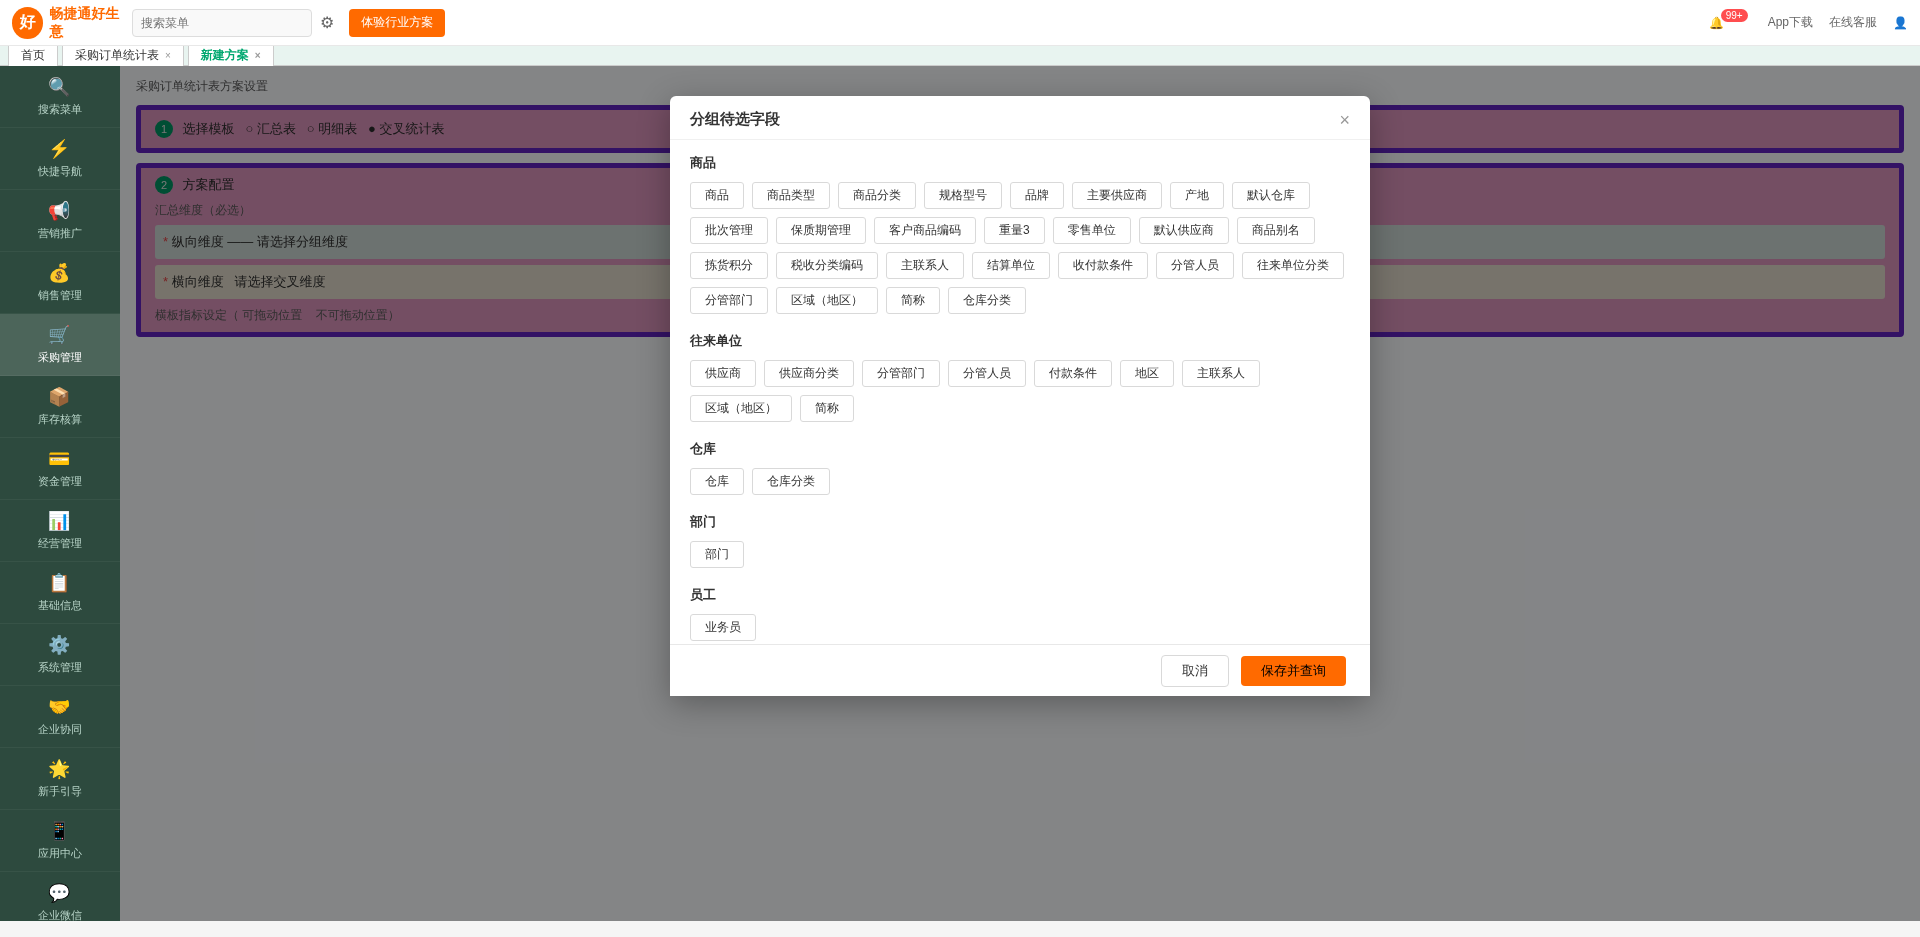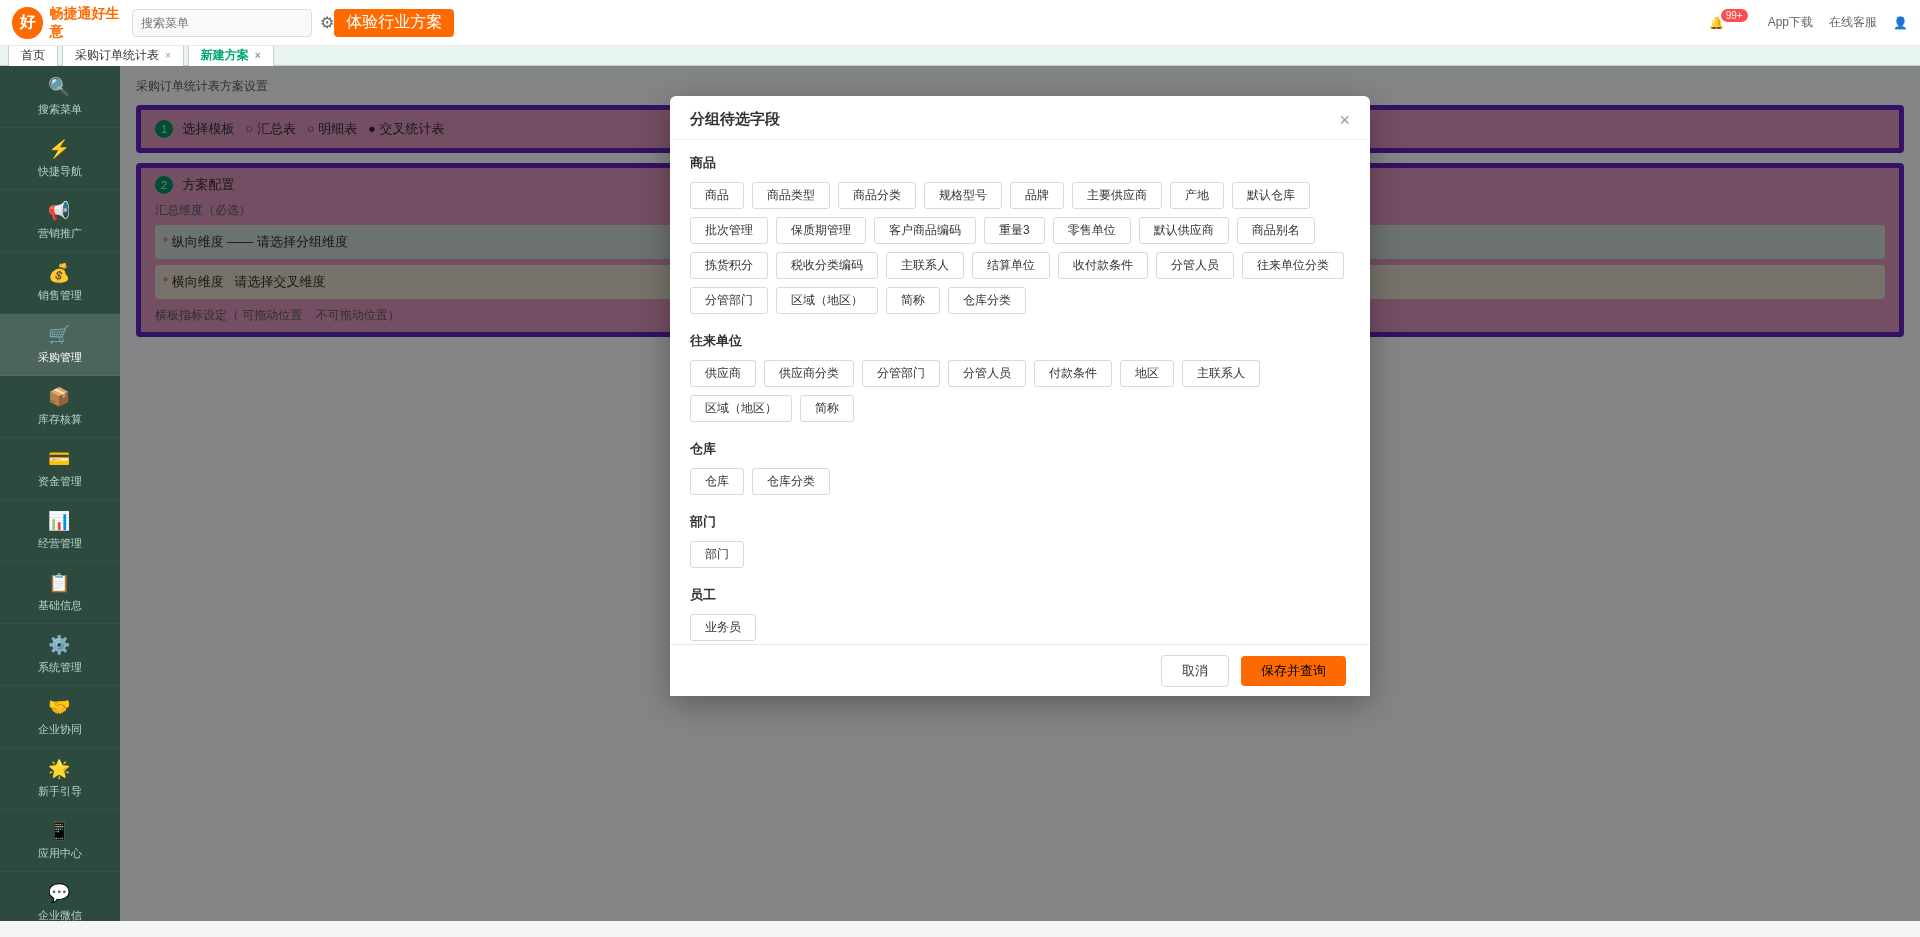--- a/index.html
+++ b/index.html
@@ -40,28 +40,28 @@
       flex: 0 0 180px;
       height: 28px;
       border: 1px solid #ddd;
       border-radius: 4px;
       padding: 0 8px;
       font-size: 12px;
       color: #999;
       background: #f9f9f9;
     }
     .topbar-btn {
-      margin-left: 0;
+      margin-left: 15px;
       height: 28px;
       padding: 0 12px;
       background: #ff6a00;
       color: white;
       border: none;
       border-radius: 4px;
-      font-size: 16px;
+      font-size: 12px;
       cursor: pointer;
     }
     .gear-icon {
       margin-left: 8px;
       color: #666;
       cursor: pointer;
       font-size: 16px;
     }
     .topbar-right {
       margin-left: auto;

